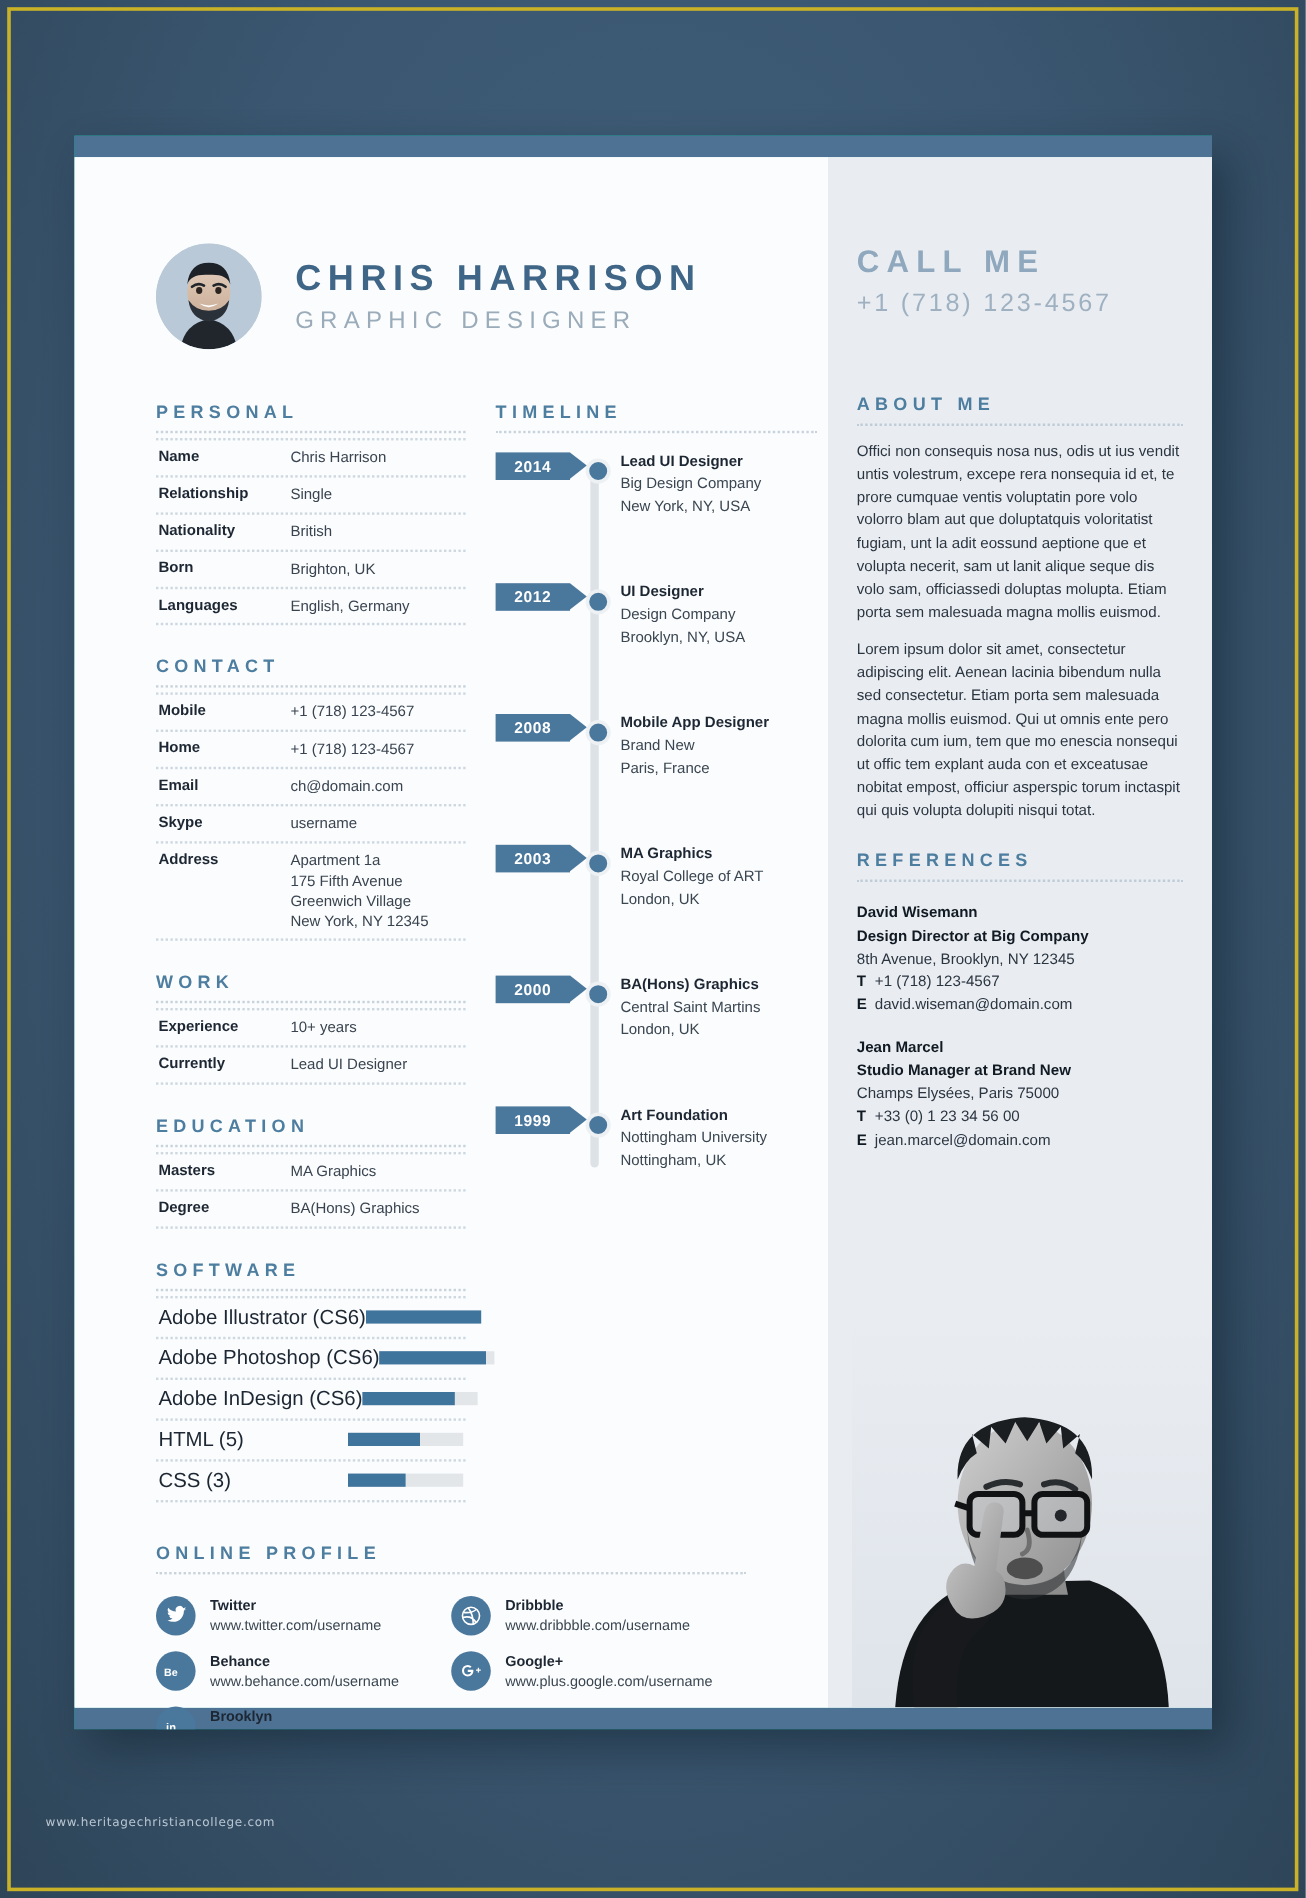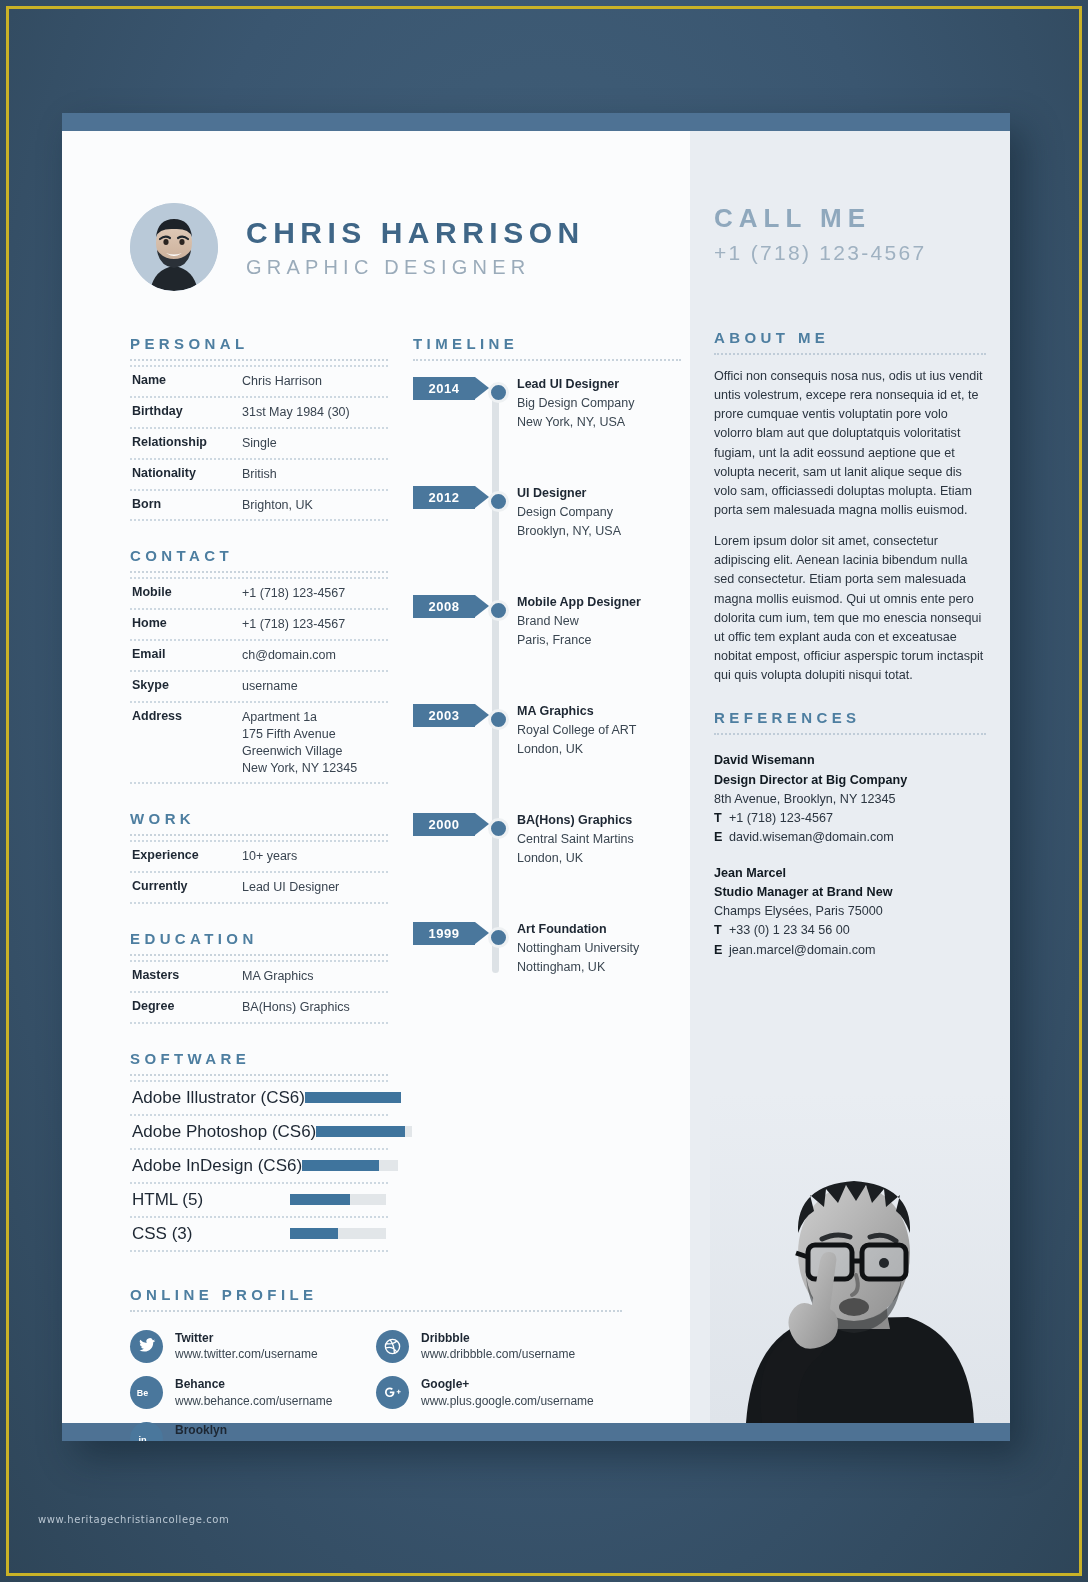--- a/index.html
+++ b/index.html
@@ -265,34 +265,34 @@
 
           <div>
             <div class="section-title">PERSONAL</div>
             <div class="dotline"></div>
             <div class="kv-table" id="personal-rows">
                 <div class="kv-row">
                   <div class="kv-key">Name</div>
                   <div class="kv-val">Chris Harrison</div>
                 </div>
                 <div class="kv-row">
-                  <div class="kv-key">Birthday</div>
-                  <div class="kv-val">31st May 1984 (30)</div>
-                </div>
-                <div class="kv-row">
                   <div class="kv-key">Relationship</div>
                   <div class="kv-val">Single</div>
                 </div>
                 <div class="kv-row">
                   <div class="kv-key">Nationality</div>
                   <div class="kv-val">British</div>
                 </div>
                 <div class="kv-row">
                   <div class="kv-key">Born</div>
                   <div class="kv-val">Brighton, UK</div>
+                </div>
+                <div class="kv-row">
+                  <div class="kv-key">Languages</div>
+                  <div class="kv-val">English, Germany</div>
                 </div>
               </div>
           </div>
 
           <div class="block-gap"></div>
 
           <div>
             <div class="section-title">CONTACT</div>
             <div class="dotline"></div>
             <div class="kv-table" id="contact-rows">

